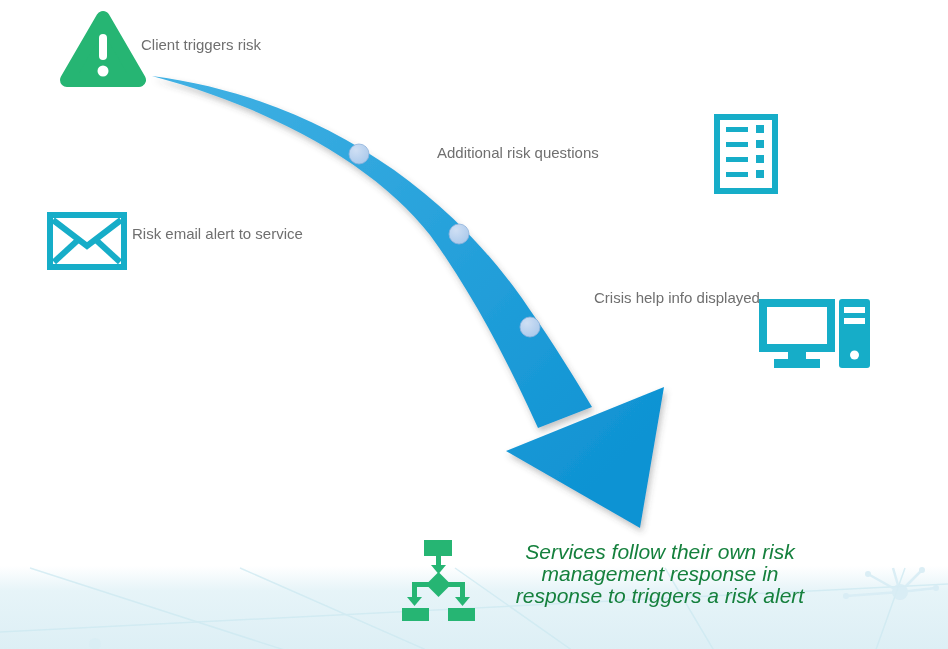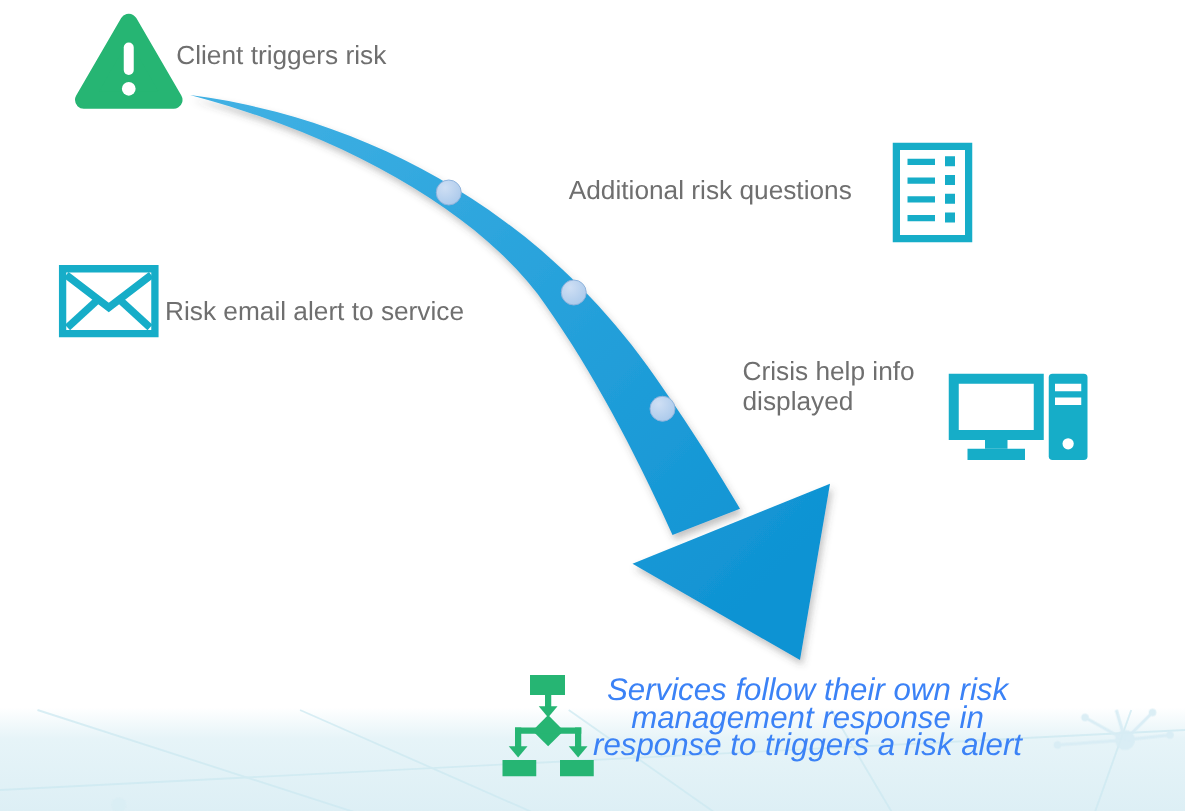--- a/index.html
+++ b/index.html
@@ -7,30 +7,30 @@
     position:relative;
     width:948px;height:649px;
     background:#ffffff;
     overflow:hidden;
     font-family:"Liberation Sans", sans-serif;
   }
   .abs{position:absolute;}
   .label{
     position:absolute;
     color:#6f6f6f;
-    font-size:21px;
+    font-size:15px;
     line-height:24px;
     white-space:nowrap;
   }
   .label.wrap{white-space:normal;}
   .note{
     position:absolute;
-    left:466px;top:541px;width:360px;
-    color:#3b82f6;
-    font-size:25px;line-height:22px;
+    left:480px;top:541px;width:360px;
+    color:#15803d;
+    font-size:21px;line-height:22px;
     font-style:italic;
     text-align:center;
   }
   .footer-band{
     position:absolute;
     left:0;top:566px;width:948px;height:83px;
     background:linear-gradient(180deg, rgba(231,245,249,0) 0%, rgba(226,242,247,0.85) 30%, #ddeff5 100%);
   }
   svg{display:block;}
 </style>
@@ -97,42 +97,42 @@
     </g>
   </svg>
 
   <svg class="abs" style="left:58px;top:8px" width="90" height="84" viewBox="0 0 90 84">
     <path d="M45 10 L81 72 L9 72 Z" fill="#26b573" stroke="#26b573" stroke-width="14" stroke-linejoin="round"></path>
     <rect x="41" y="26" width="8" height="26" rx="4" fill="#ffffff"></rect>
     <circle cx="45" cy="63" r="5.5" fill="#ffffff"></circle>
   </svg>
   <div class="label" style="left:141px;top:33px">Client triggers risk</div>
 
-  <div class="label" style="left:455px;top:141px">Additional risk questions</div>
+  <div class="label" style="left:437px;top:141px">Additional risk questions</div>
   <svg class="abs" style="left:714px;top:114px" width="64" height="80" viewBox="0 0 64 80">
     <rect x="3" y="3" width="58" height="74" fill="#ffffff" stroke="#16adc8" stroke-width="6"></rect>
     <g fill="#16adc8">
       <rect x="12" y="13" width="22" height="5"></rect>
         <rect x="42" y="11" width="8" height="8"></rect>
       <rect x="12" y="28" width="22" height="5"></rect>
         <rect x="42" y="26" width="8" height="8"></rect>
       <rect x="12" y="43" width="22" height="5"></rect>
         <rect x="42" y="41" width="8" height="8"></rect>
       <rect x="12" y="58" width="22" height="5"></rect>
         <rect x="42" y="56" width="8" height="8"></rect>
     </g>
   </svg>
 
   <svg class="abs" style="left:47px;top:212px" width="80" height="58" viewBox="0 0 80 58">
     <rect x="3" y="3" width="74" height="52" fill="#ffffff" stroke="#16adc8" stroke-width="6"></rect>
     <path d="M6 8 L40 34 L74 8" fill="none" stroke="#16adc8" stroke-width="6"></path>
     <path d="M7 50 L31 28" fill="none" stroke="#16adc8" stroke-width="6"></path>
     <path d="M73 50 L49 28" fill="none" stroke="#16adc8" stroke-width="6"></path>
   </svg>
-  <div class="label" style="left:132px;top:238px">Risk email alert to service</div>
+  <div class="label" style="left:132px;top:222px">Risk email alert to service</div>
 
   <div class="label wrap" style="left:594px;top:286px;width:180px">Crisis help info displayed</div>
   <svg class="abs" style="left:757px;top:296px" width="116" height="78" viewBox="0 0 116 78">
     <rect x="6" y="7" width="68" height="45" fill="#ffffff" stroke="#16adc8" stroke-width="8"></rect>
     <rect x="31" y="52" width="18" height="11" fill="#16adc8"></rect>
     <rect x="17" y="63" width="46" height="9" fill="#16adc8"></rect>
     <rect x="82" y="3" width="31" height="69" rx="3" fill="#16adc8"></rect>
     <rect x="87" y="11" width="21" height="6" fill="#ffffff"></rect>
     <rect x="87" y="22" width="21" height="6" fill="#ffffff"></rect>
     <circle cx="97.5" cy="59" r="4.5" fill="#ffffff"></circle>

